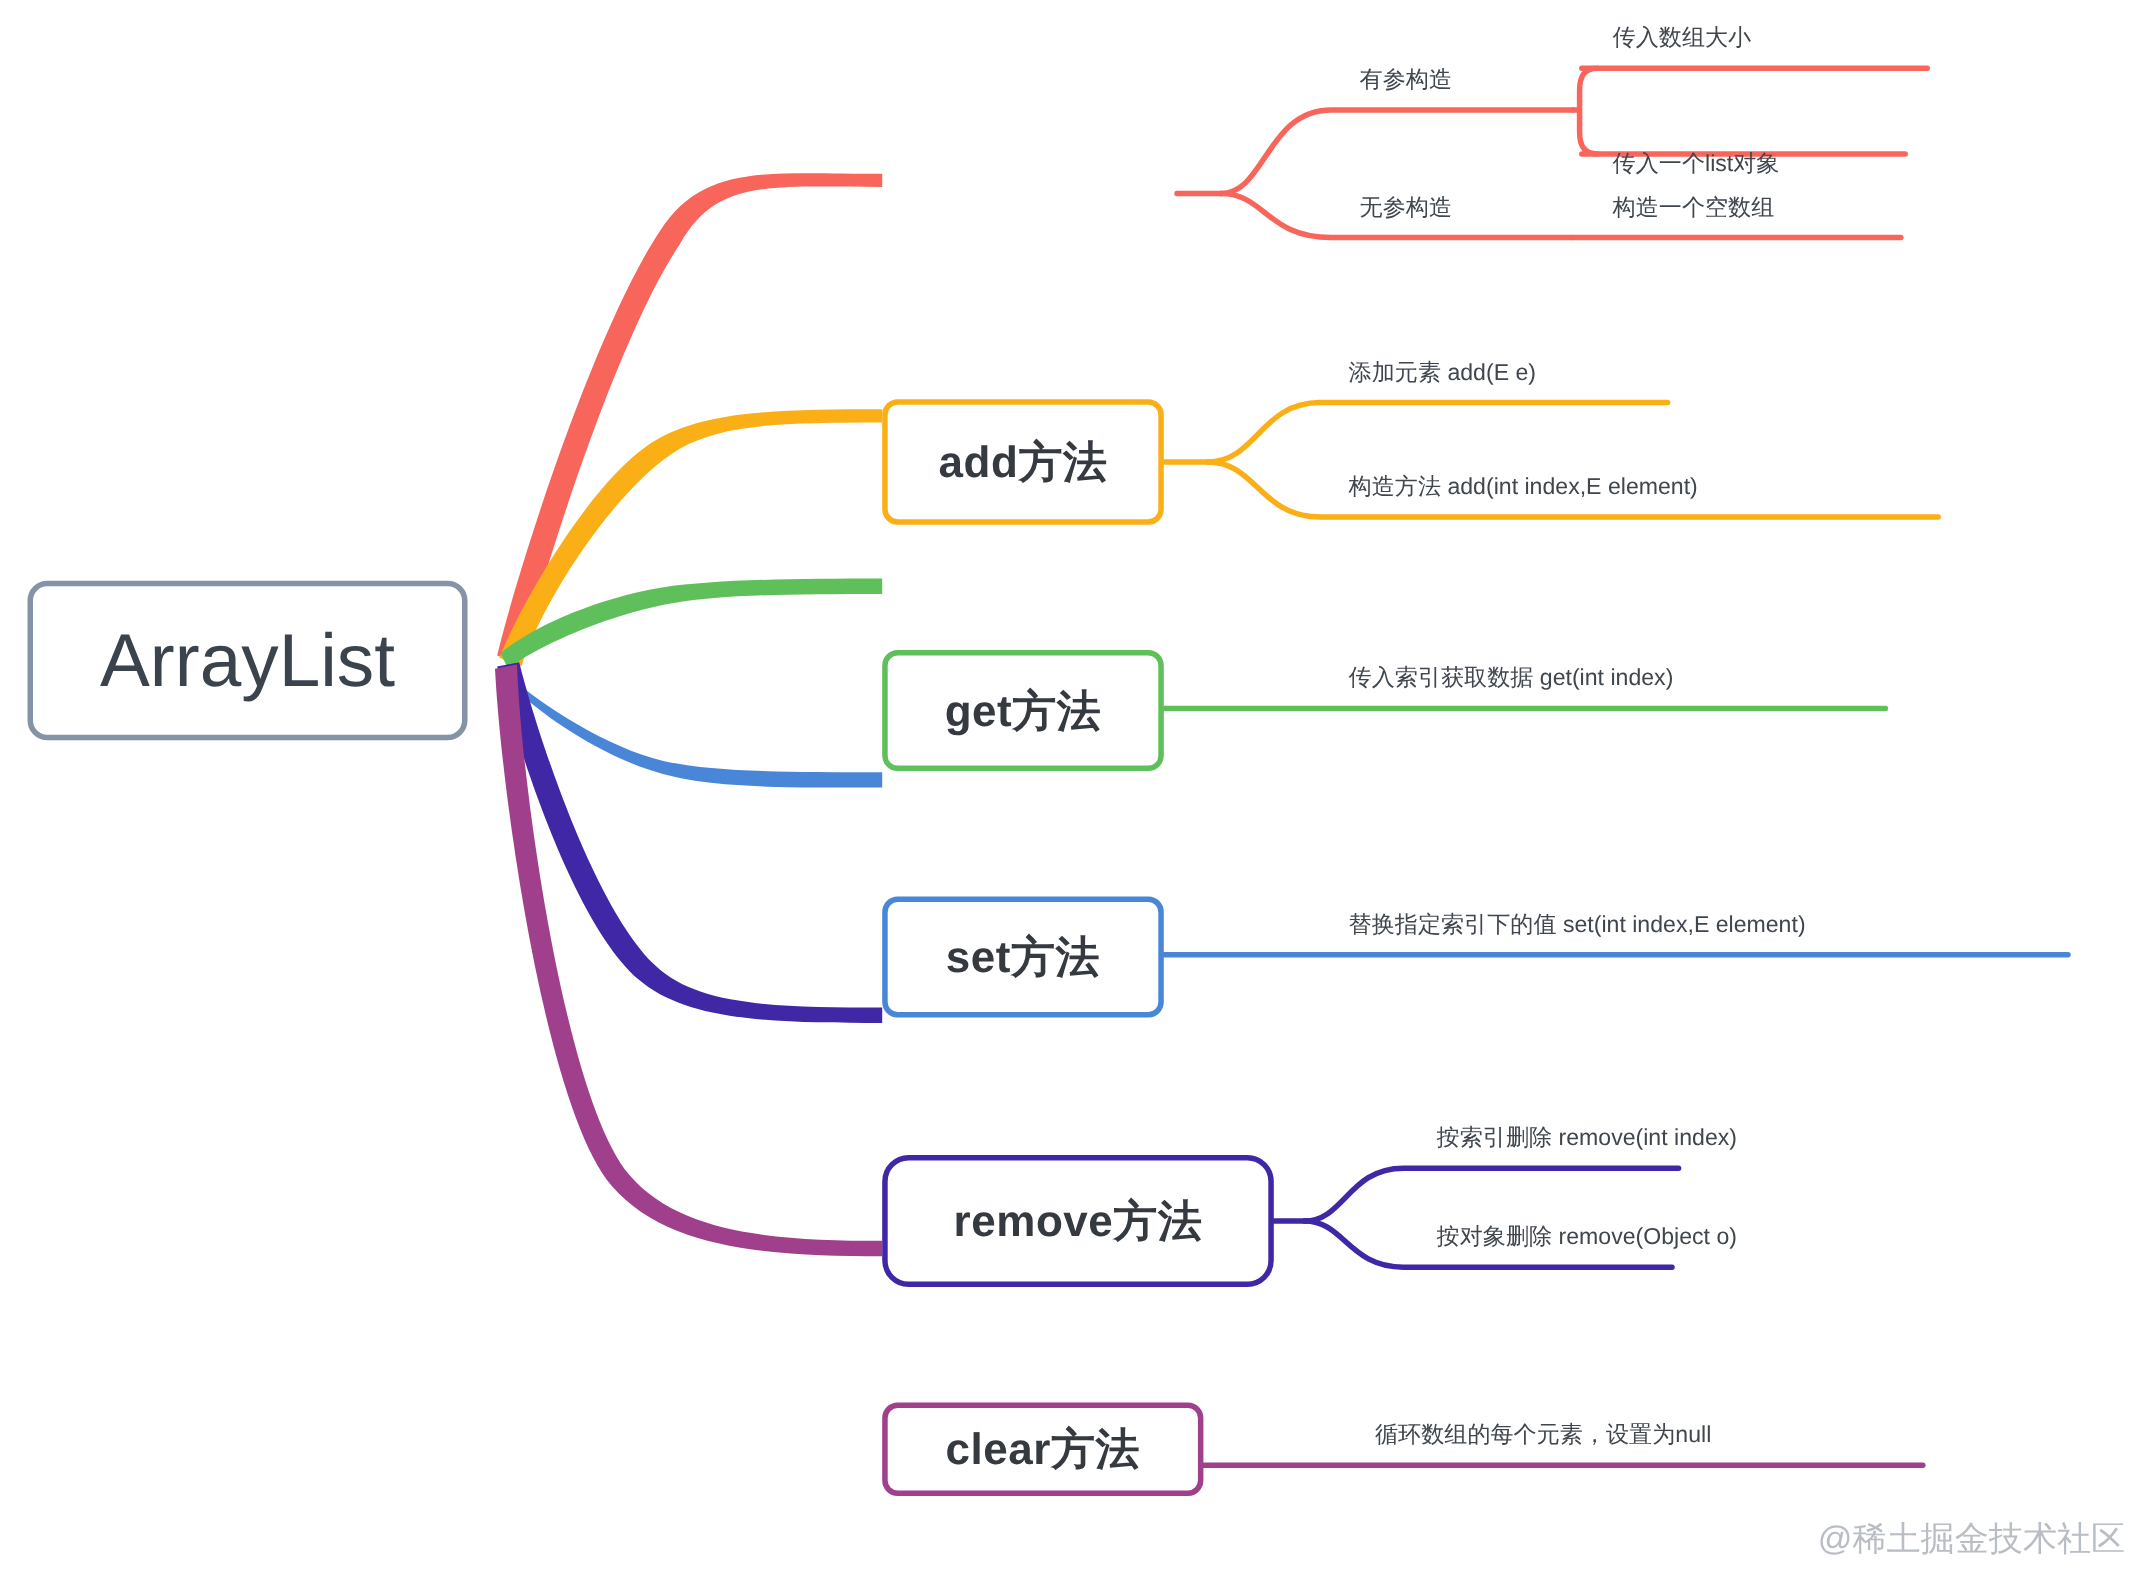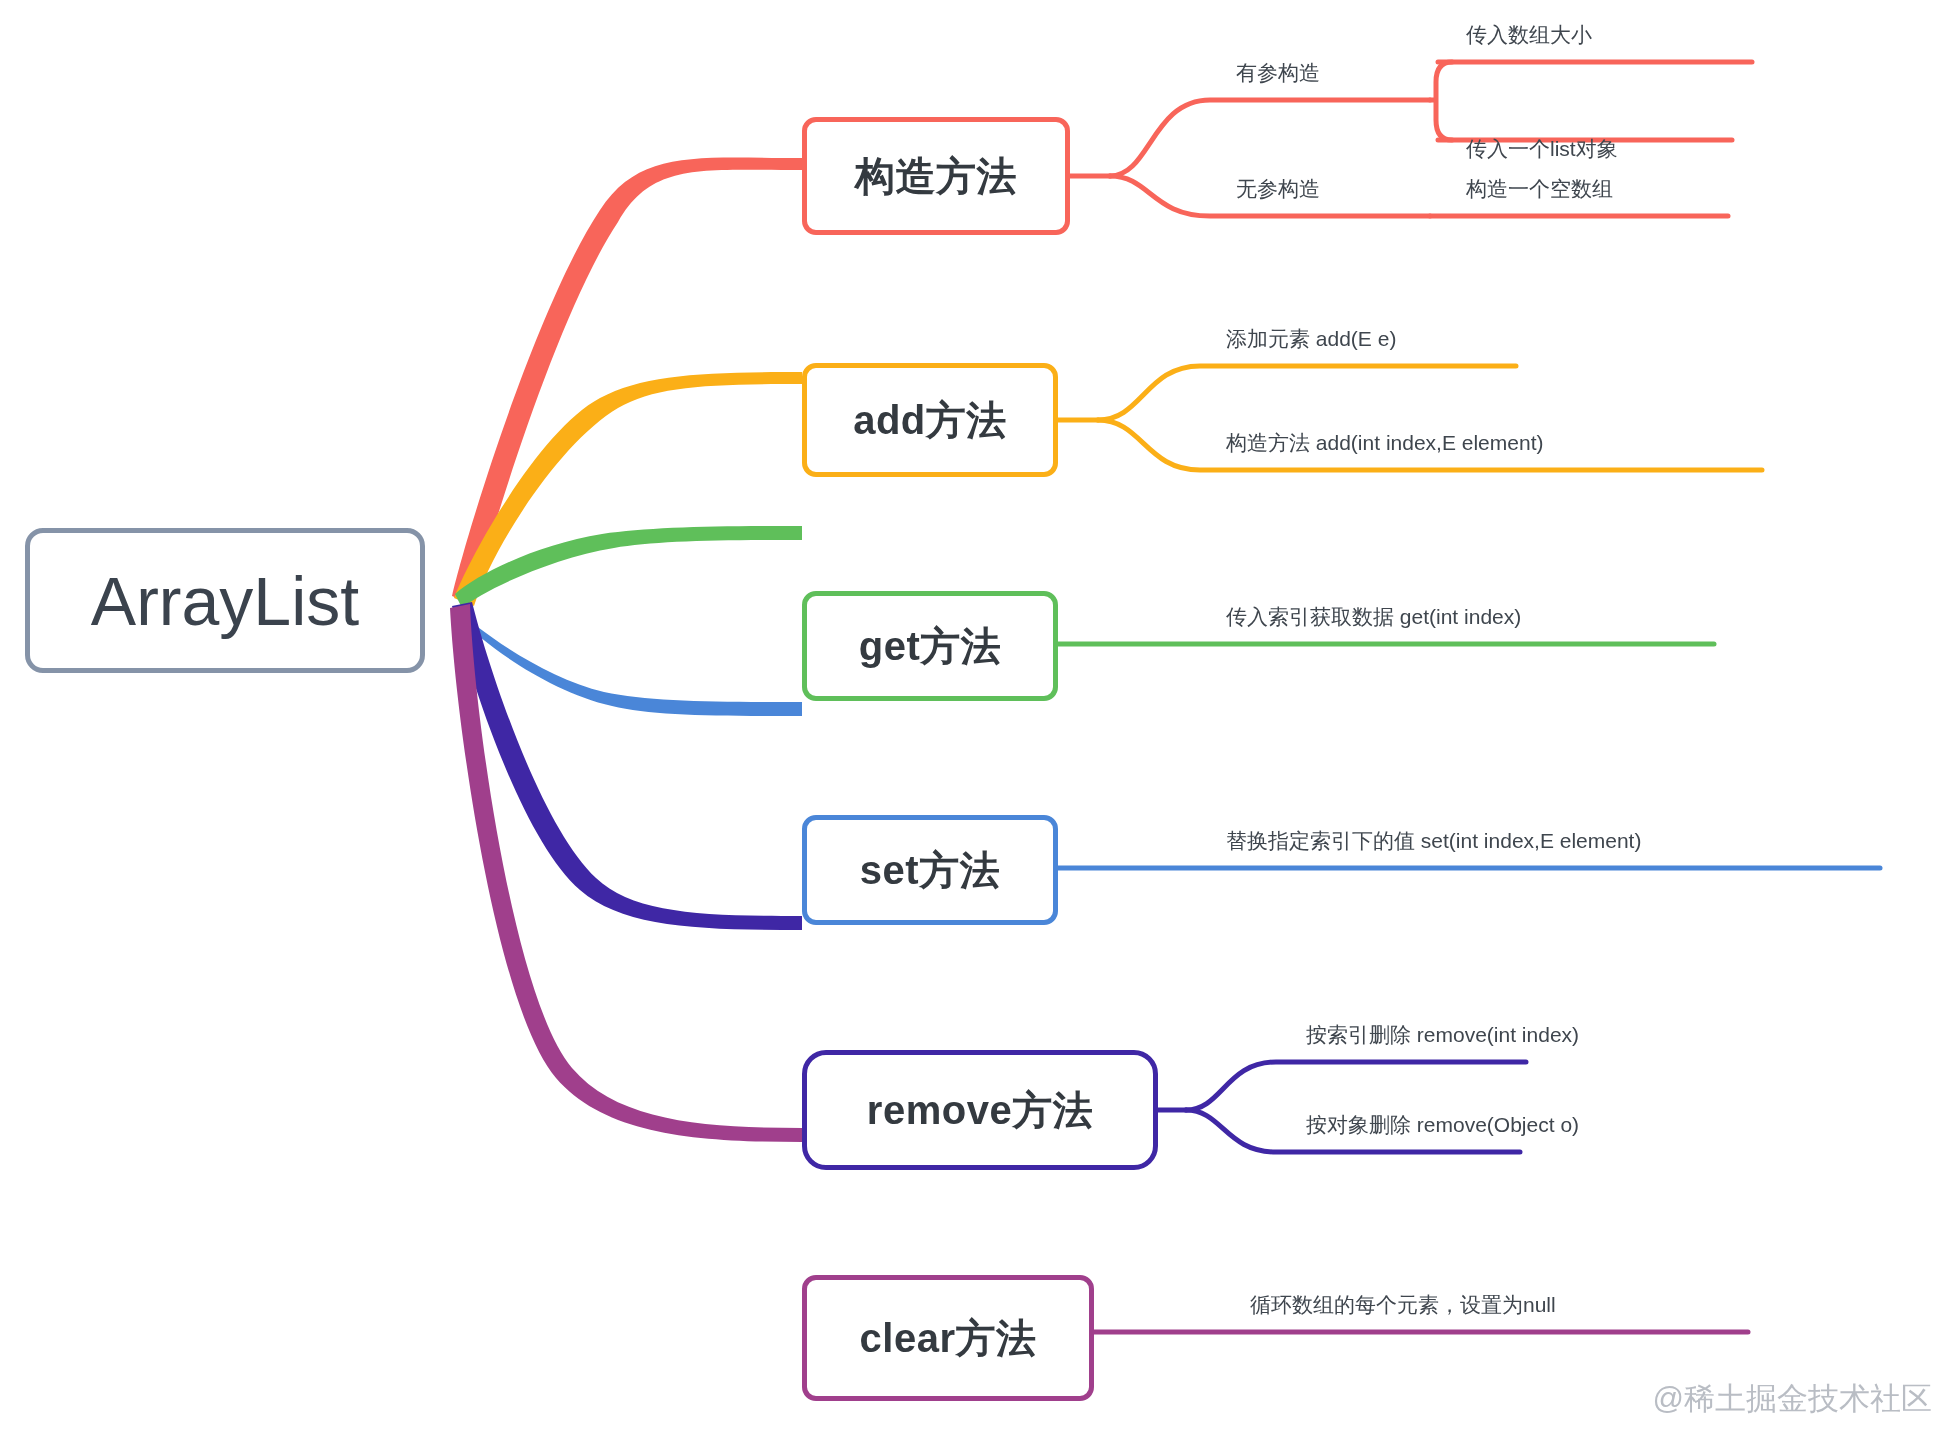--- a/index.html
+++ b/index.html
@@ -162,41 +162,38 @@
 
     <g fill="none" stroke="#a03f8c" stroke-width="5" stroke-linecap="round">
       <path d="M 1094 1332 L 1748 1332"></path>
     </g>
   </svg>
 
   <div class="node-box" id="root-node">
     <span class="node-label">ArrayList</span>
   </div>
 
-  <div class="node-box branch-node" style="left:802px; top:117px; width:268px; height:118px; border-width:5px; border-color:#f8655a;">
-    <span class="node-label">构造方法</span>
-  </div>
 
   <div class="node-box branch-node" style="left:802px; top:363px; width:256px; height:114px; border-width:5px; border-color:#fbaf17;">
     <span class="node-label">add方法</span>
   </div>
 
   <div class="node-box branch-node" style="left:802px; top:591px; width:256px; height:110px; border-width:5px; border-color:#5fbf5a;">
     <span class="node-label">get方法</span>
   </div>
 
   <div class="node-box branch-node" style="left:802px; top:815px; width:256px; height:110px; border-width:5px; border-color:#4a86d8;">
     <span class="node-label">set方法</span>
   </div>
 
   <div class="node-box branch-node" style="left:802px; top:1050px; width:356px; height:120px; border-width:5px; border-color:#3f27a5;border-radius:24px;">
     <span class="node-label">remove方法</span>
   </div>
 
-  <div class="node-box branch-node" style="left:802px; top:1275px; width:292px; height:126px; border-width:5px; border-color:#a03f8c;">
+  <div class="node-box branch-node" style="left:802px; top:1275px; width:292px; height:85px; border-width:5px; border-color:#a03f8c;">
     <span class="node-label">clear方法</span>
   </div>
 
   <span class="leaf-label" style="left:1236px; top:62px;">有参构造</span>
   <span class="leaf-label" style="left:1236px; top:178px;">无参构造</span>
 
   <span class="leaf-label" style="left:1466px; top:24px;">传入数组大小</span>
   <span class="leaf-label" style="left:1466px; top:102px;margin-top:36px;">传入一个list对象</span>
   <span class="leaf-label" style="left:1466px; top:178px;">构造一个空数组</span>
 

